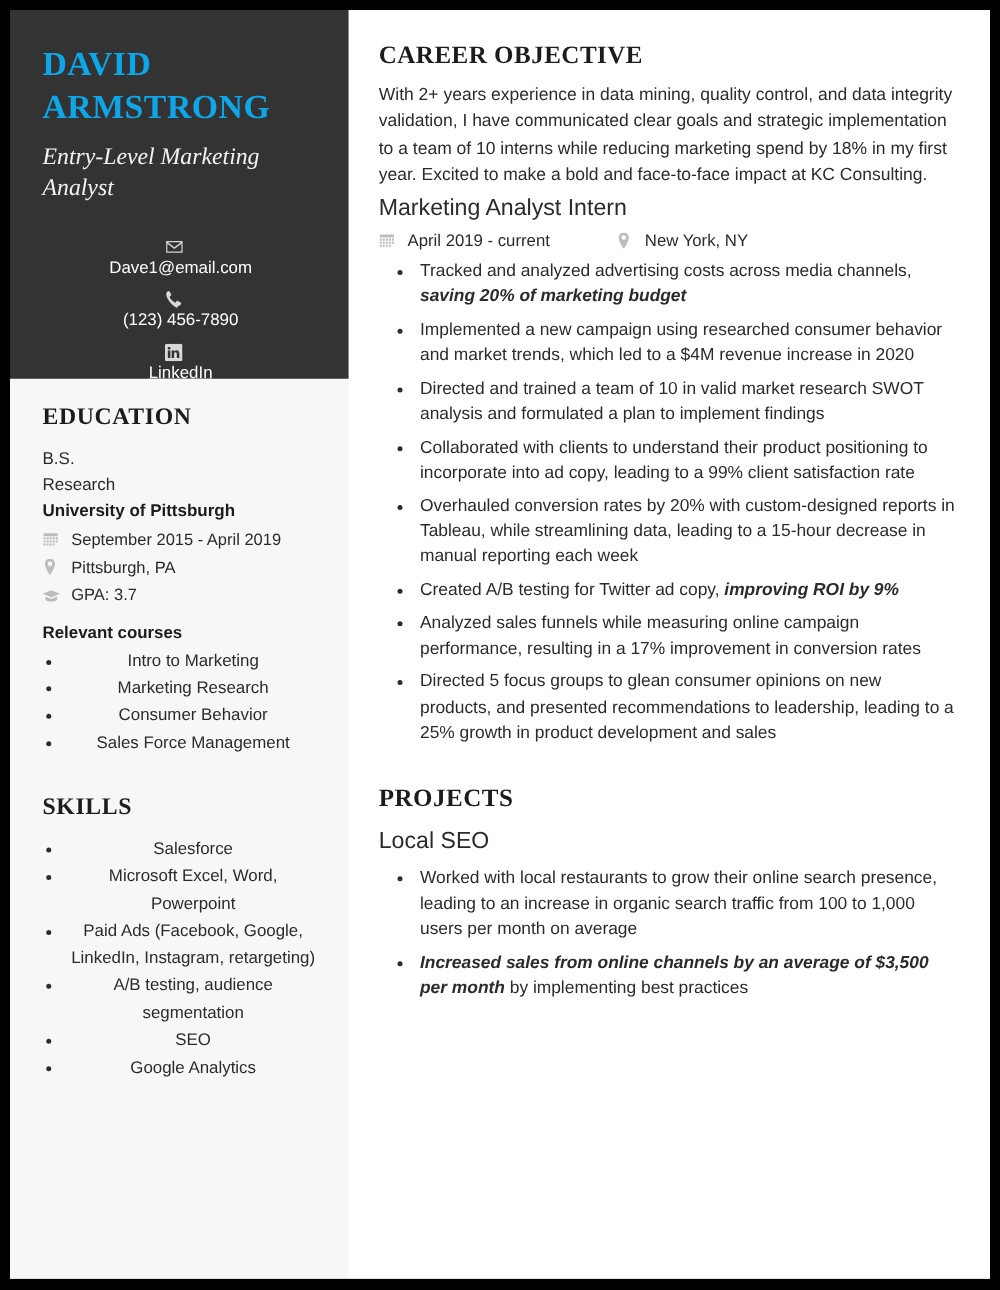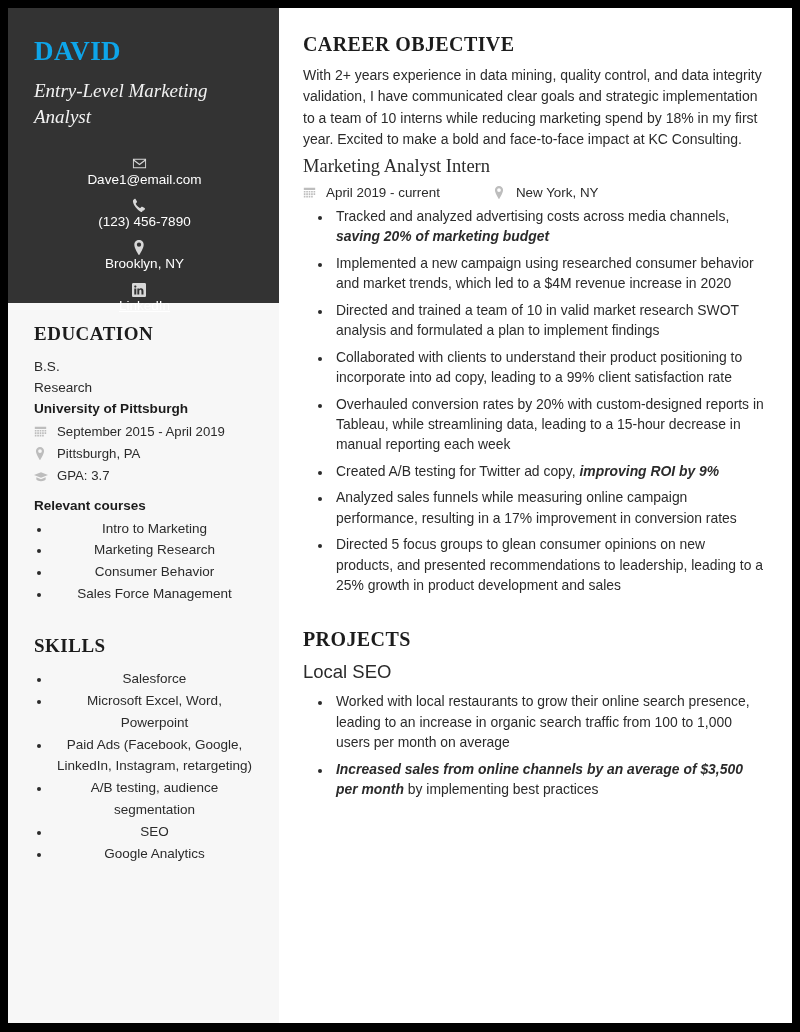--- a/index.html
+++ b/index.html
@@ -145,21 +145,20 @@
     font-size: 14px;
     line-height: 1.52;
     color: #2b2b2b;
     margin: 0;
   }
   .role {
     font-size: 18.5px;
     color: #2b2b2b;
     line-height: 1.35;
     margin: 4px 0 0 0;
-    font-family: Liberation Serif, serif;
   }
   .company {
     font-size: 14.2px;
     font-weight: bold;
     color: #1c1c1c;
     margin: 3px 0 0 0;
   }
   .job-meta {
     display: flex;
     align-items: center;
@@ -202,48 +201,41 @@
 </head>
 <body>
 
 <div class="page">
 
   <aside class="sidebar">
 
     <div class="sidebar-header">
       <h1 class="name">
         <span>DAVID</span><br>
+        <span>ARMSTRONG</span>
       </h1>
       <div class="job-title">Entry-Level Marketing Analyst</div>
 
       <ul class="contact-list">
         <li class="contact-item">
           <span class="ico">
             <svg width="15" height="15" viewBox="0 0 16 16">
                 <path d="M1 3h14v10H1V3zm1.4 1L8 8.3 13.6 4H2.4zM2 5.3V12h12V5.3L8 9.8 2 5.3z"></path>
               </svg>
           </span>
           <span class="txt">Dave1@email.com</span>
         </li>
         <li class="contact-item">
           <span class="ico">
             <svg width="15" height="15" viewBox="0 0 16 16">
                 <path d="M10.7 15c-1.1 0-2.6-.6-4.4-2.4C2.5 8.8 1.1 5.6 1 3.4 1 2.3 1.6 1.6 2.6 1c.5-.3 1-.2 1.3.3l1.4 2.4c.2.4.1.9-.3 1.2l-.8.6c-.2.2-.3.5-.1.8.4.8 1 1.7 1.8 2.5.8.8 1.7 1.4 2.5 1.8.3.1.6 0 .8-.2l.6-.8c.3-.4.8-.5 1.2-.3l2.4 1.4c.5.3.6.8.3 1.3-.6 1-1.4 1.6-2.4 1.6z"></path>
               </svg>
           </span>
           <span class="txt">(123) 456-7890</span>
         </li>
-        <li class="contact-item">
-          <span class="ico">
-            <svg width="14" height="15" viewBox="0 0 12 16">
-                <path d="M6 0C3.2 0 1 2.2 1 5c0 3.6 4.3 10.3 4.5 10.6.1.2.3.3.5.3s.4-.1.5-.3C6.7 15.3 11 8.6 11 5c0-2.8-2.2-5-5-5zm0 7.3A2.3 2.3 0 1 1 6 2.7a2.3 2.3 0 0 1 0 4.6z"></path>
-              </svg>
-          </span>
-          <span class="txt">Brooklyn, NY</span>
-        </li>
         <li class="contact-item link">
           <span class="ico">
             <svg width="14" height="14" viewBox="0 0 16 16">
                 <path d="M0 1.5C0 .7.7 0 1.5 0h13c.8 0 1.5.7 1.5 1.5v13c0 .8-.7 1.5-1.5 1.5h-13C.7 16 0 15.3 0 14.5v-13zM4.9 13V6.2H2.6V13h2.3zM3.8 5.3c.8 0 1.3-.5 1.3-1.2 0-.7-.5-1.2-1.3-1.2s-1.3.5-1.3 1.2c0 .7.5 1.2 1.3 1.2zM8.3 13V9.2c0-.2 0-.4.1-.6.2-.4.5-.9 1.2-.9.9 0 1.2.7 1.2 1.6V13h2.3V9.1c0-2.1-1.1-3.1-2.6-3.1-1.2 0-1.8.7-2.1 1.2V6.2H6.1c0 .6 0 6.8 0 6.8h2.2z"></path>
               </svg>
           </span>
           <span class="txt">LinkedIn</span>
         </li>
       </ul>
     </div>

